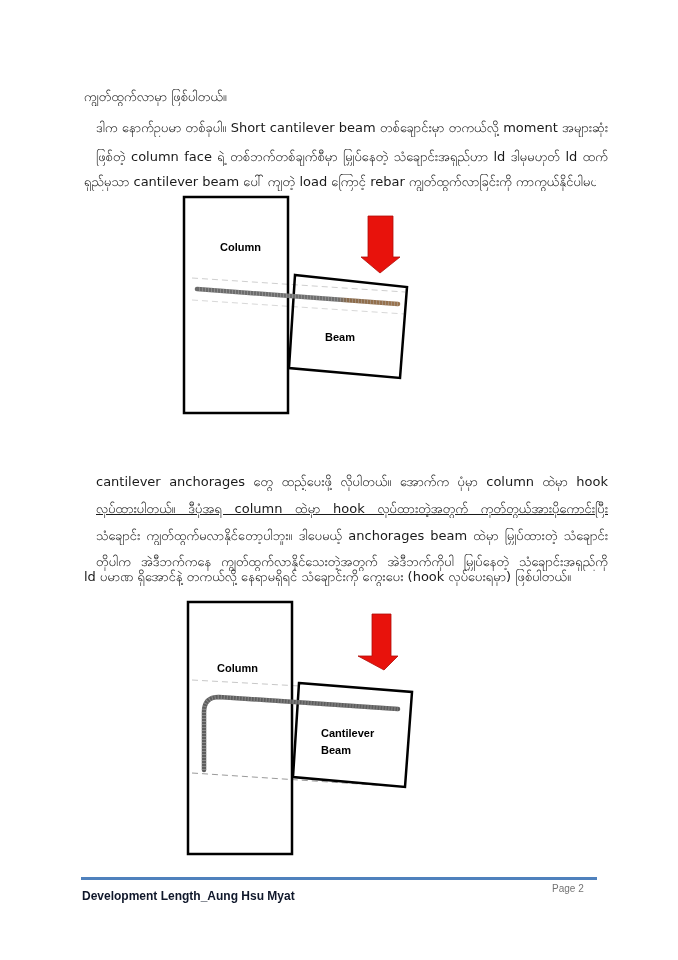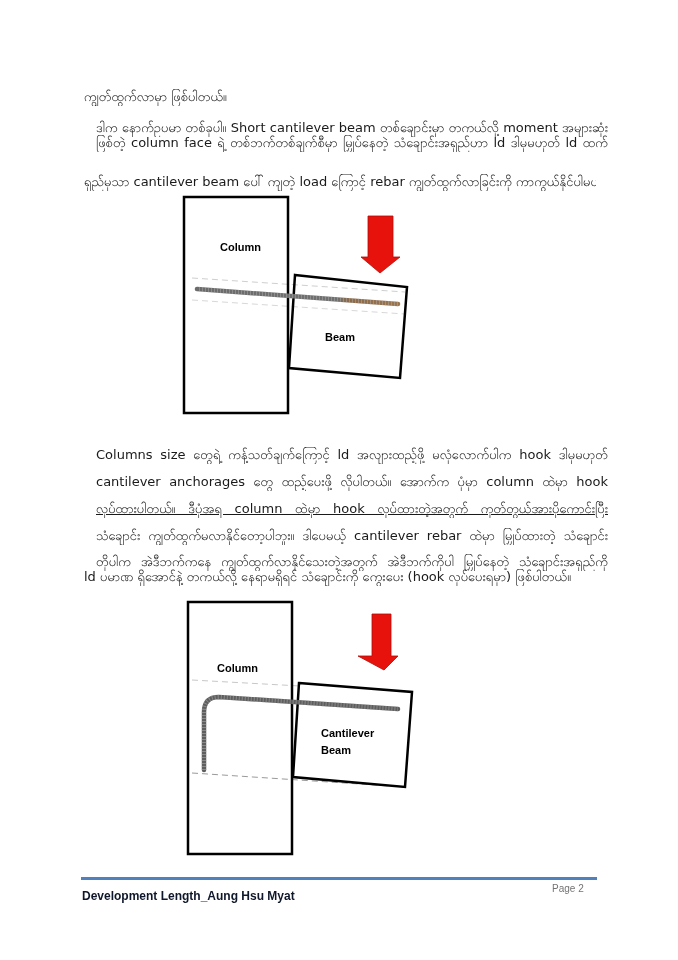--- a/index.html
+++ b/index.html
@@ -19,21 +19,21 @@
                  font-size: 10px; color: #737373; }
 </style>
 </head>
 <body>
 
 <div class="page">
 
   <div class="line" style="top:88px;">ကျွတ်ထွက်လာမှာ ဖြစ်ပါတယ်။</div>
 
   <div class="line just" style="top:119px;">ဒါက နောက်ဥပမာ တစ်ခုပါ။ Short cantilever beam တစ်ချောင်းမှာ တကယ်လို့ moment အများဆုံး</div>
-  <div class="line just" style="top:134px;">ဖြစ်တဲ့ column face ရဲ့ တစ်ဘက်တစ်ချက်စီမှာ မြှုပ်နေတဲ့ သံချောင်းအရှည်ဟာ ld ဒါမှမဟုတ် ld ထက်</div>
+  <div class="line just" style="top:148px;">ဖြစ်တဲ့ column face ရဲ့ တစ်ဘက်တစ်ချက်စီမှာ မြှုပ်နေတဲ့ သံချောင်းအရှည်ဟာ ld ဒါမှမဟုတ် ld ထက်</div>
   <div class="line" style="top:173px;">ရှည်မှသာ cantilever beam ပေါ် ကျတဲ့ load ကြောင့် rebar ကျွတ်ထွက်လာခြင်းကို ကာကွယ်နိုင်ပါမယ်။</div>
 
   <div class="diagram">
     <svg width="678" height="960" viewBox="0 0 678 960">
       <defs>
         <linearGradient id="rebarGrad1" x1="0" x2="1" y1="0" y2="0">
           <stop offset="0" stop-color="#6b6b6b"></stop>
           <stop offset="0.7" stop-color="#707070"></stop>
           <stop offset="0.75" stop-color="#8a6a4a"></stop>
           <stop offset="1" stop-color="#9a7550"></stop>
@@ -53,24 +53,23 @@
 
       <line x1="197" y1="289" x2="398" y2="304" stroke="url(#rebarGrad1)" stroke-width="4.5" stroke-linecap="round"></line>
       <line x1="197" y1="289" x2="398" y2="304" stroke="url(#ribs)" stroke-width="4.5" opacity="0.5"></line>
 
       <polygon points="368,216 393,216 393,257 400,257 380,273 361,257 368,257" fill="#e8120c" stroke="#b00c08" stroke-width="0.8"></polygon>
       <text class="lbl" x="220" y="251">Column</text>
       <text class="lbl" x="325" y="341">Beam</text>
     </svg>
   </div>
 
-  <div class="line just" style="top:446px;">Columns size တွေရဲ့ ကန့်သတ်ချက်ကြောင့် ld အလျားထည့်ဖို့ မလုံလောက်ပါက hook ဒါမှမဟုတ်</div>
   <div class="line just" style="top:473px;">cantilever anchorages တွေ ထည့်ပေးဖို့ လိုပါတယ်။ အောက်က ပုံမှာ column ထဲမှာ hook</div>
   <div class="line just" style="top:500px;text-decoration:underline;">လုပ်ထားပါတယ်။ ဒီပုံအရ column ထဲမှာ hook လုပ်ထားတဲ့အတွက် ကုတ်တွယ်အားပိုကောင်းပြီး</div>
-  <div class="line just" style="top:527px;">သံချောင်း ကျွတ်ထွက်မလာနိုင်တော့ပါဘူး။ ဒါပေမယ့် cantilever rebar ထဲမှာ မြှုပ်ထားတဲ့ သံချောင်း</div>
+  <div class="line just" style="top:527px;">သံချောင်း ကျွတ်ထွက်မလာနိုင်တော့ပါဘူး။ ဒါပေမယ့် anchorages beam ထဲမှာ မြှုပ်ထားတဲ့ သံချောင်း</div>
   <div class="line just" style="top:553px;">တိုပါက အဲဒီဘက်ကနေ ကျွတ်ထွက်လာနိုင်သေးတဲ့အတွက် အဲဒီဘက်ကိုပါ မြှုပ်နေတဲ့ သံချောင်းအရှည်ကို</div>
   <div class="line" style="top:544px;margin-top:24px;">ld ပမာဏ ရှိအောင်နဲ့ တကယ်လို့ နေရာမရှိရင် သံချောင်းကို ကွေးပေး (hook လုပ်ပေးရမှာ) ဖြစ်ပါတယ်။</div>
 
   <div class="diagram">
     <svg width="678" height="960" viewBox="0 0 678 960">
 
       <line x1="192" y1="680" x2="300" y2="686" stroke="#c8c8c8" stroke-width="1" stroke-dasharray="6,4"></line>
       <line x1="192" y1="773" x2="405" y2="787" stroke="#9a9a9a" stroke-width="1" stroke-dasharray="6,4"></line>
 
       <rect x="188" y="602" width="104" height="252" fill="none" stroke="#000" stroke-width="2.5"></rect>

